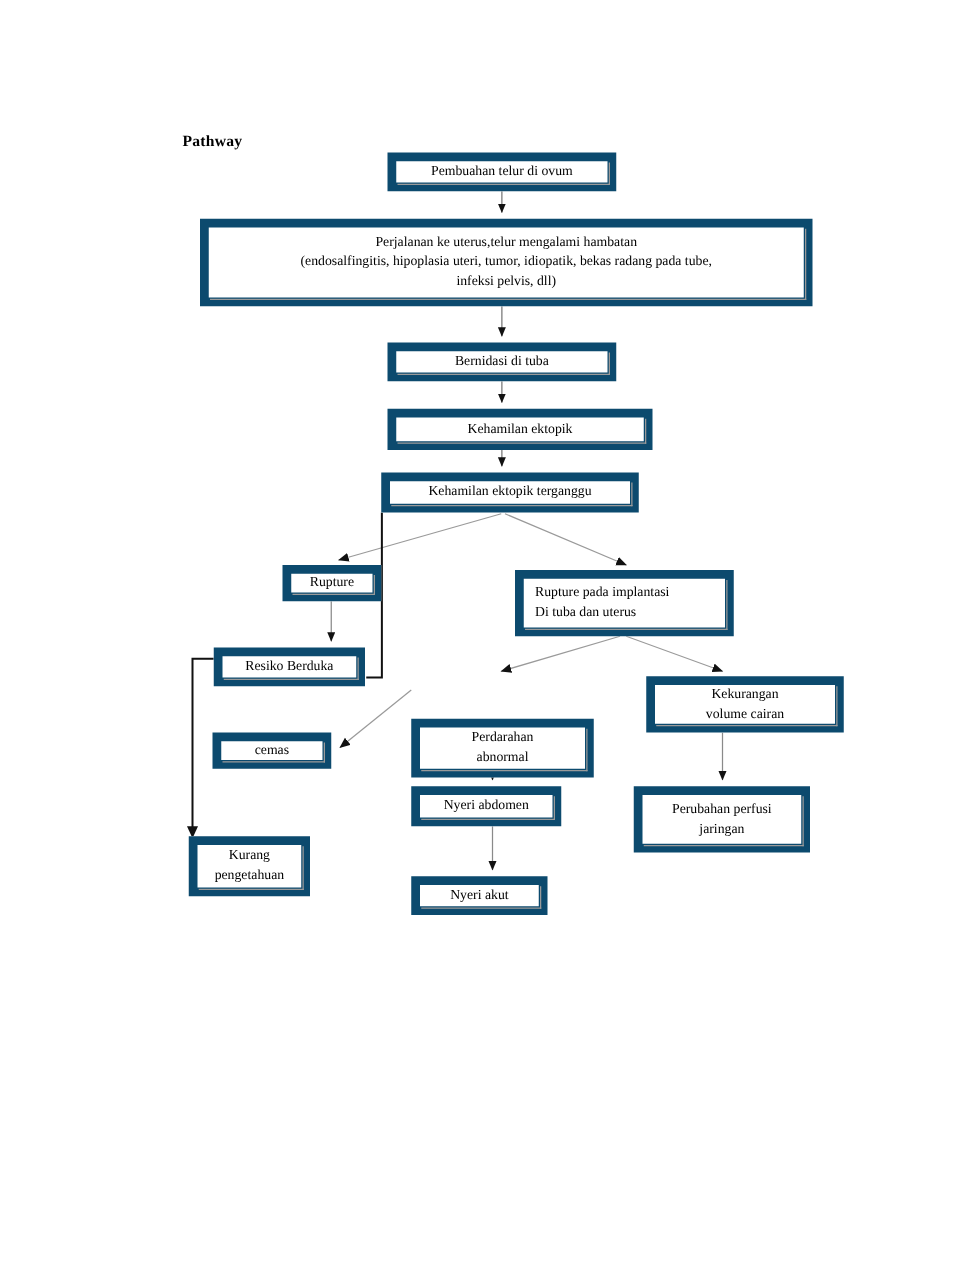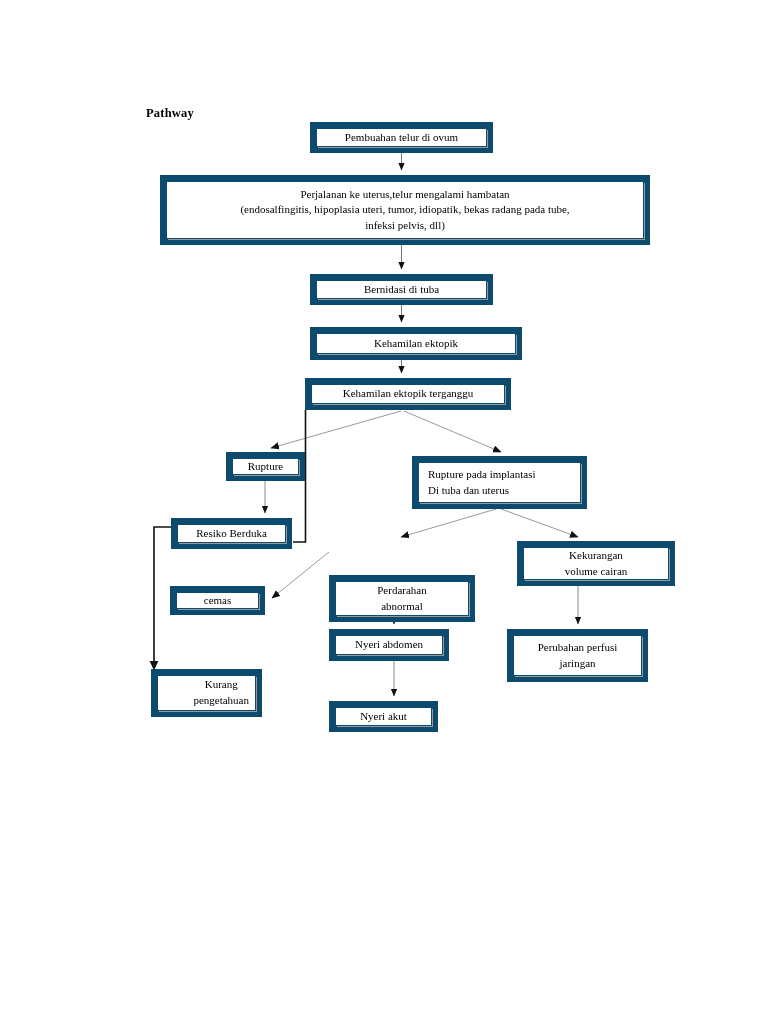--- a/index.html
+++ b/index.html
@@ -169,21 +169,21 @@
   <div class="node" style="left: 170px; top: 586px; width: 95px; height: 29px;">
     <span class="txt">cemas</span>
   </div>
   <div class="node" style="left: 329px; top: 629px; width: 120px; height: 32px;">
     <span class="txt">Nyeri abdomen</span>
   </div>
   <div class="node" style="left: 507px; top: 629px; width: 141px; height: 53px;">
     <span class="txt">Perubahan perfusi
 jaringan</span>
   </div>
-  <div class="node" style="left: 151px; top: 669px; width: 111px; height: 48px; justify-content: flex-end;">
+  <div class="node" style="left: 151px; top: 669px; width: 97px; height: 48px;">
     <span class="txt">Kurang
 pengetahuan</span>
   </div>
   <div class="node" style="left: 329px; top: 701px; width: 109px; height: 31px;">
     <span class="txt">Nyeri akut</span>
   </div>
 
 </div>
 
 </body></html>

